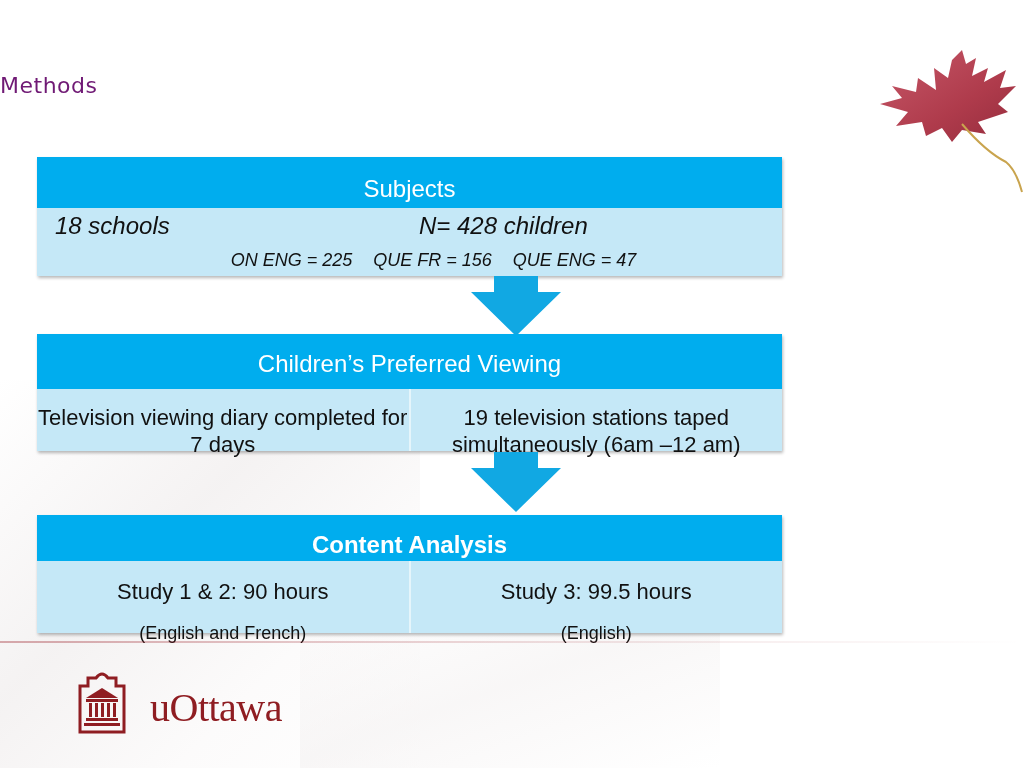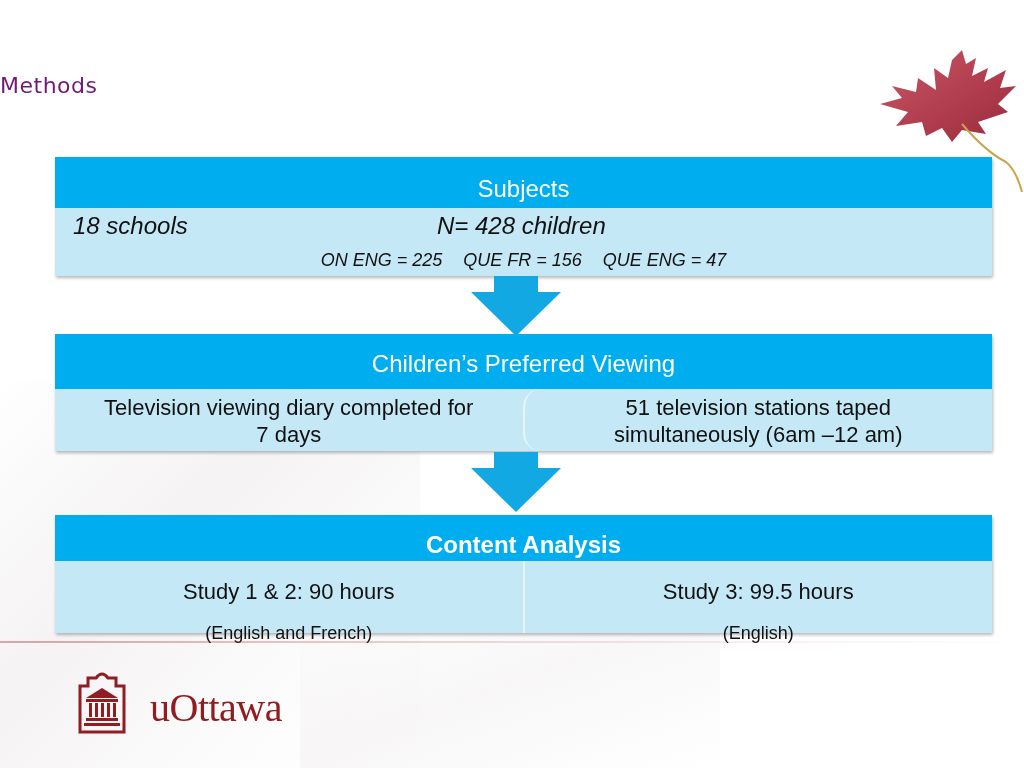--- a/index.html
+++ b/index.html
@@ -19,48 +19,48 @@
       pointer-events: none;
     }
     .title {
       position: absolute; left: 0; top: 73px; width: 890px; text-align: left;
       color: #701a75; font-family: "DejaVu Sans", sans-serif; font-size: 22px;
       letter-spacing: 0.5px;
     }
     .leaf { position: absolute; left: 866px; top: 42px; width: 158px; height: 170px; }
 
     .box {
-      position: absolute; left: 55px; width: 937px;
+      position: absolute; left: 37px; width: 745px;
       box-shadow: 1px 2px 3px rgba(0,0,0,0.28);
     }
     .box-header {
       background: #00adee; color: #ffffff; text-align: center;
       font-size: 24px; box-sizing: border-box;
     }
     .box-body {
       background: #c5e8f7; color: #111; box-sizing: border-box; position: relative;
     }
     #box1 { top: 157px; }
     #box1 .box-header { height: 51px; padding-top: 18px; }
     #box1 .box-body { height: 68px; font-style: italic; }
     .b1-row1 { position: absolute; top: 4px; left: 0; width: 100%; height: 30px; font-size: 24px; }
     .b1-row1 span { position: absolute; top: 0; }
-    .b1-row2 { position: absolute; top: 42px; left: 0; width: 100%; text-align: center; font-size: 18px; }
+    .b1-row2 { position: absolute; top: 42px; left: 0; width: 100%; text-align: center; font-size: 18px; padding-left: 24px; }
     .b1-row2 span { margin: 0 8px; }
 
     #box2 { top: 334px; }
     #box2 .box-header { height: 55px; padding-top: 16px; }
     #box2 .box-body { height: 62px; display: flex; }
     #box3 { top: 515px; }
     #box3 .box-header { height: 46px; padding-top: 16px; font-weight: bold; }
     #box3 .box-body { height: 72px; display: flex; }
 
     .col { flex: 1; text-align: center; font-size: 22px; line-height: 27px; box-sizing: border-box; }
     .col + .col { border-left: 2px solid rgba(255,255,255,0.55); }
-    #box2 .col { padding-top: 5px; border-radius: 18px; }
+    #box2 .col { padding-top: 15px; }
     #box3 .col { padding-top: 17px; }
     .sub { font-size: 18px; line-height: 26px; margin-top: 15px; }
 
     .arrow { position: absolute; left: 471px; width: 90px; height: 60px; }
     #arrow1 { top: 276px; }
     #arrow2 { top: 452px; }
 
     .footer-line {
       position: absolute; left: 0; top: 641px; width: 1024px; height: 2px;
       background: linear-gradient(90deg, rgba(150,20,30,0.35), rgba(150,20,30,0.1) 60%, rgba(150,20,30,0));
@@ -112,21 +112,21 @@
 </svg>
 
 <div class="box" id="box2">
   <div class="box-header">Children’s Preferred Viewing</div>
   <div class="box-body">
     <div class="col">
       <div>Television viewing diary completed for</div>
       <div>7 days</div>
     </div>
     <div class="col">
-      <div>51 television stations taped</div>
+      <div>19 television stations taped</div>
       <div>simultaneously (6am –12 am)</div>
     </div>
   </div>
 </div>
 
 <svg class="arrow" id="arrow2" viewBox="0 0 90 60">
   <polygon points="23,0 67,0 67,16 90,16 45,60 0,16 23,16" fill="#11a8e3"></polygon>
 </svg>
 
 <div class="box" id="box3">

